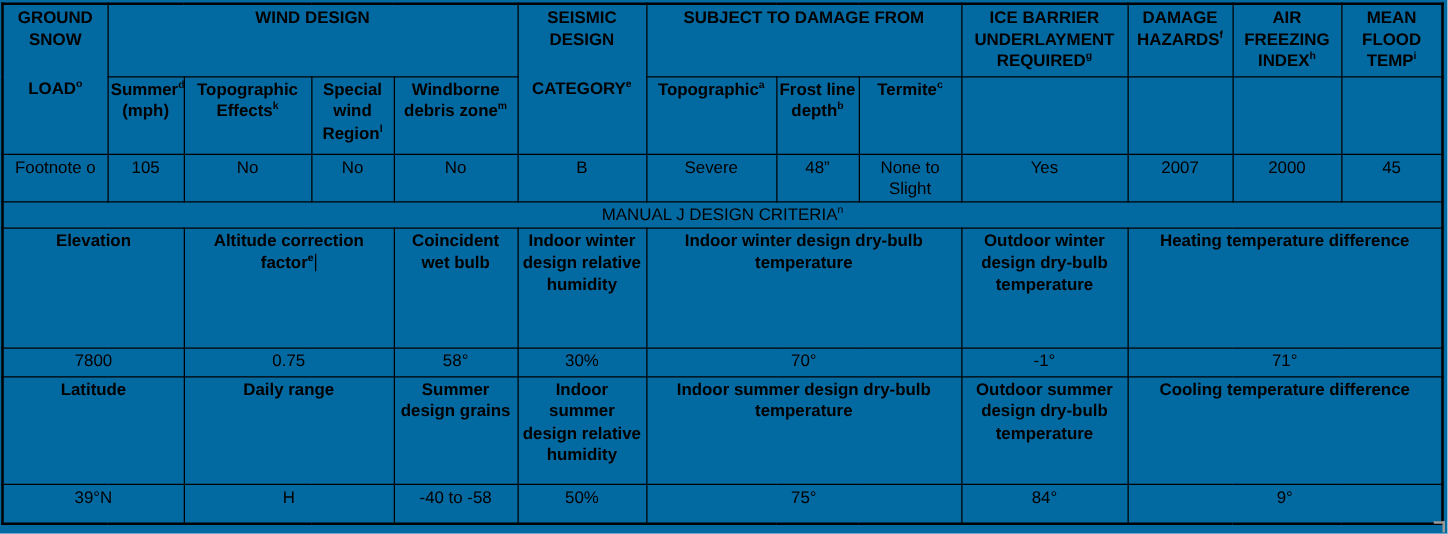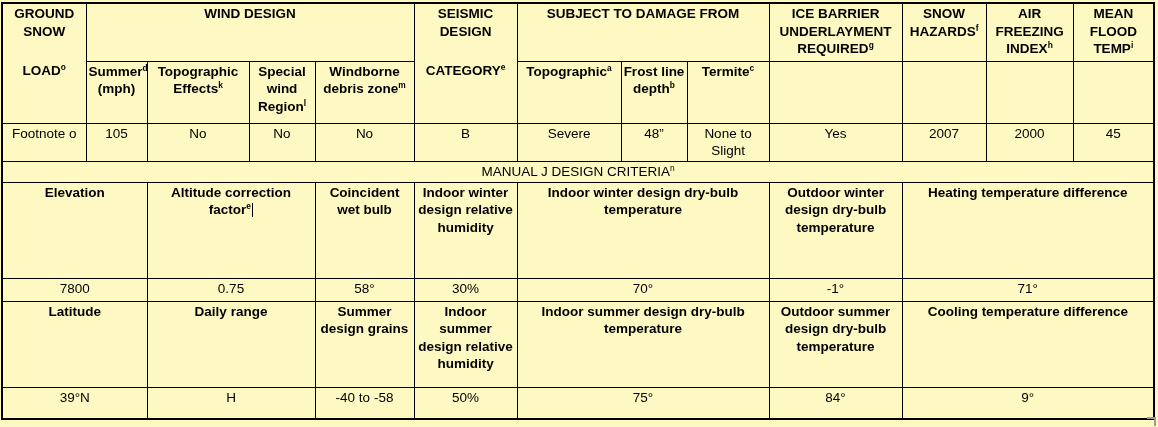--- a/index.html
+++ b/index.html
@@ -5,21 +5,21 @@
   html, body {
     margin: 0;
     padding: 0;
     background: #ffffff;
     font-family: "Liberation Sans", sans-serif;
   }
   .page {
     position: relative;
     width: 1158px;
     height: 427px;
-    background: #fef9c3;
+    background: #0369a1;
     overflow: hidden;
   }
   table.climate {
     border-collapse: collapse;
     table-layout: fixed;
     width: 1154px;
     margin: 2px 0 0 1px;
     border: 2px solid #000;
   }
   table.climate th, table.climate td {
@@ -86,21 +86,21 @@
         <div class="top-block">GROUND SNOW</div>
         <div><span>LOAD</span><sup>o</sup></div>
       </th>
       <th colspan="4"><span>WIND DESIGN</span></th>
       <th rowspan="2">
         <div class="top-block">SEISMIC DESIGN</div>
         <div><span>CATEGORY</span><sup>e</sup></div>
       </th>
       <th colspan="3"><span>SUBJECT TO DAMAGE FROM</span></th>
       <th><span>ICE BARRIER UNDERLAYMENT REQUIRED</span><sup>g</sup></th>
-      <th><span>SNOW HAZARDS</span><sup>f</sup></th>
+      <th><span>DAMAGE HAZARDS</span><sup>f</sup></th>
       <th><span>AIR FREEZING INDEX</span><sup>h</sup></th>
       <th><span>MEAN FLOOD TEMP</span><sup>i</sup></th>
     </tr>
 
     <tr style="height:62px">
       <th>
         <div><span>Summer</span><sup>d</sup></div>
         <div>(mph)</div>
       </th>
       <th><span>Topographic Effects</span><sup>k</sup></th>

